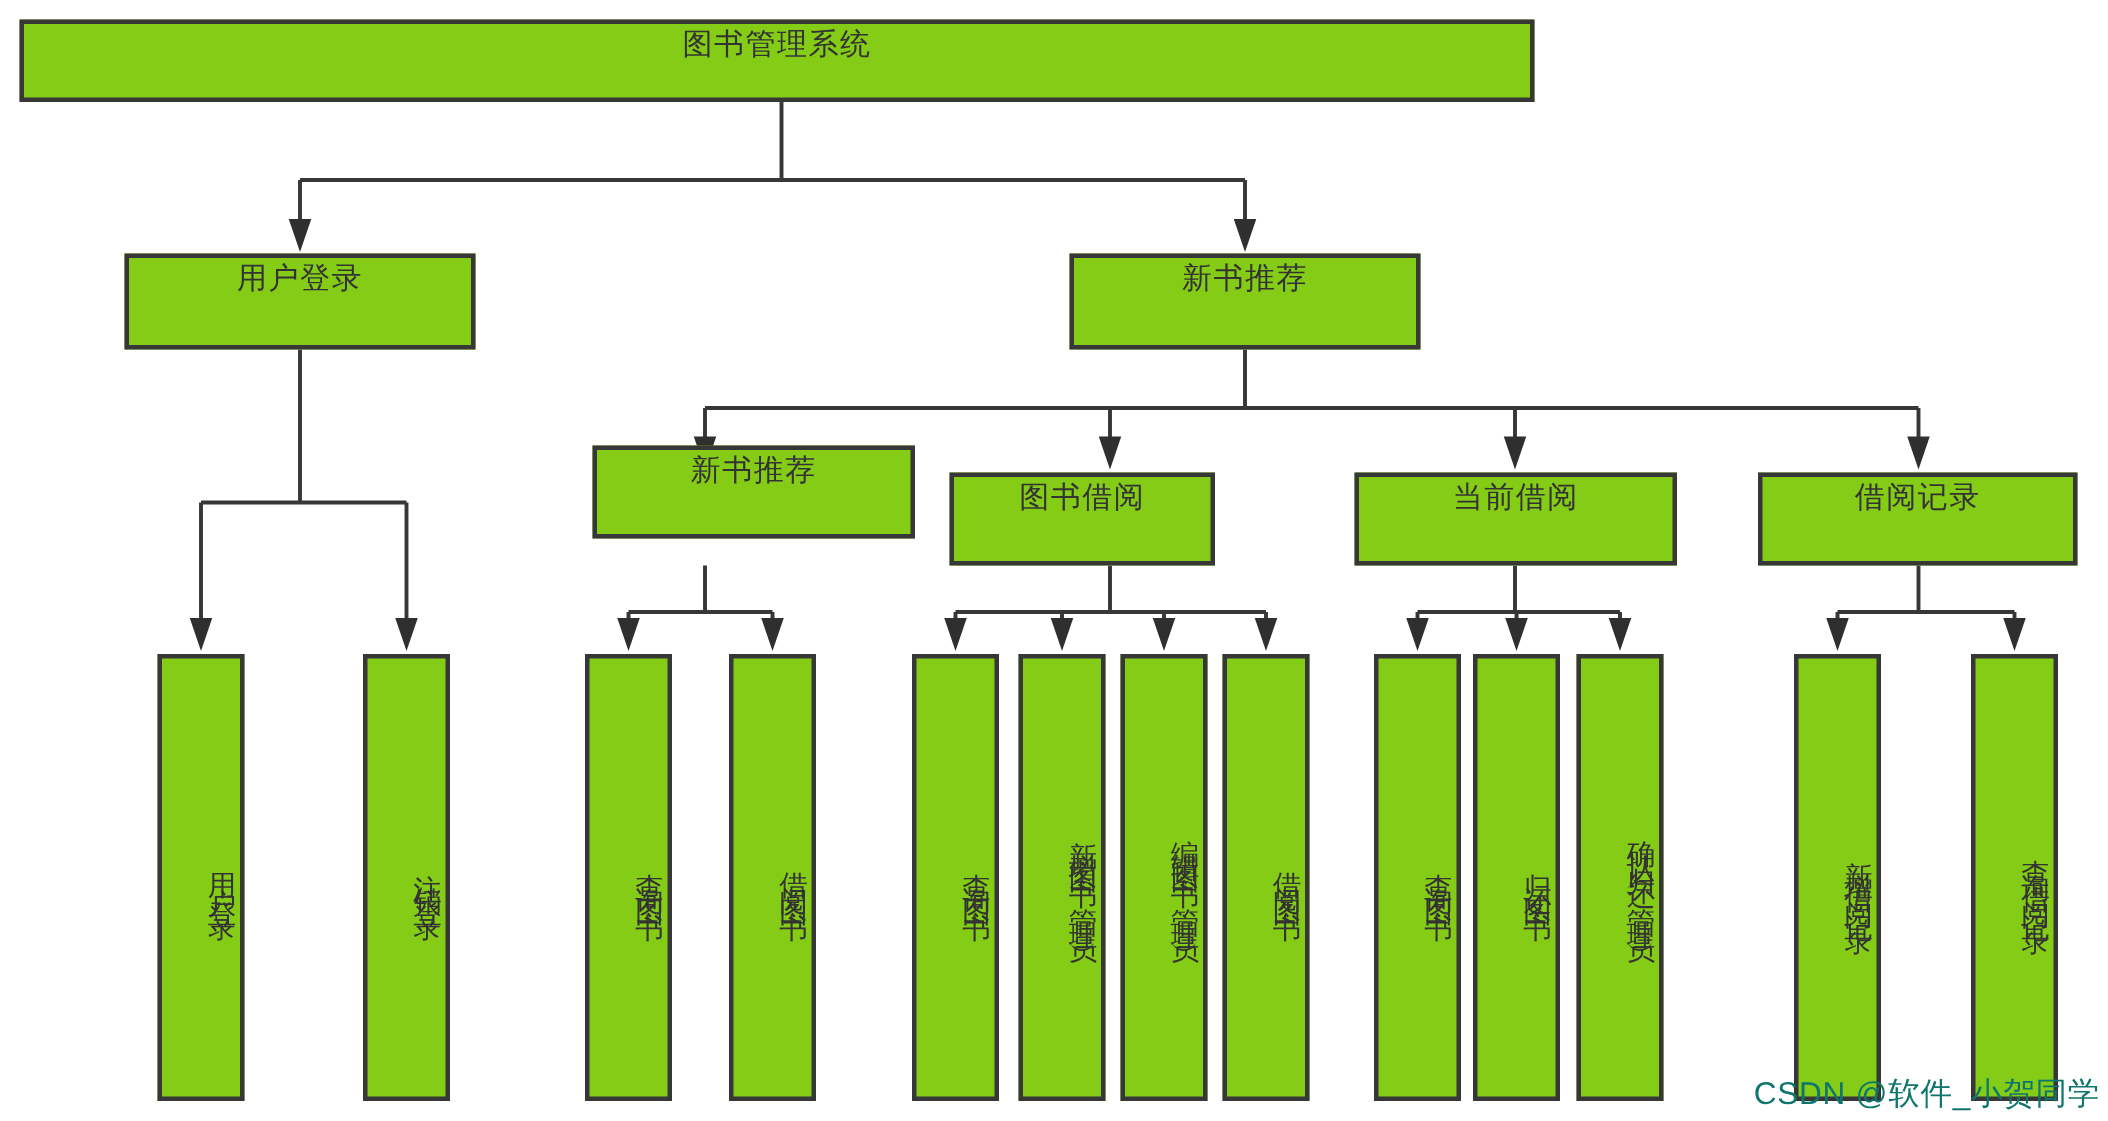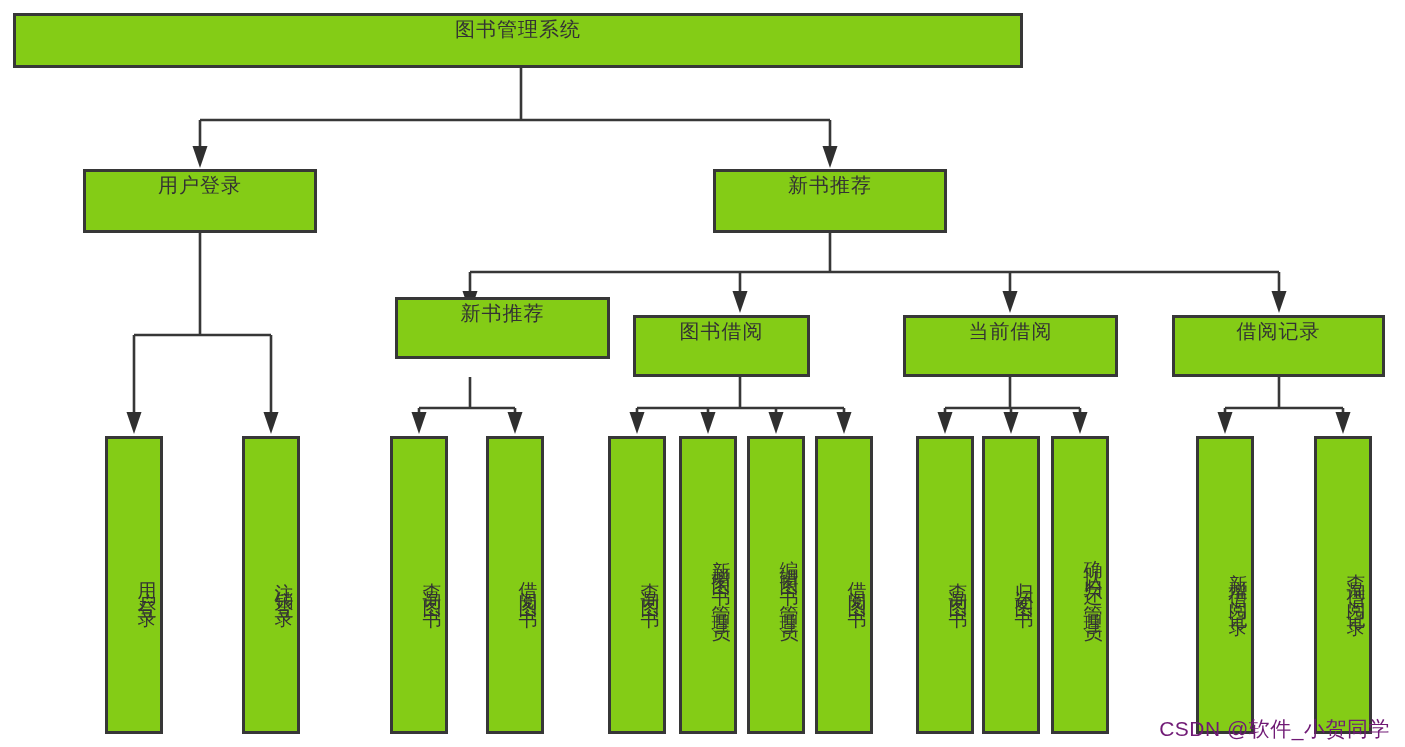--- a/index.html
+++ b/index.html
@@ -34,25 +34,25 @@
   .vbox {
     writing-mode: vertical-rl;
     text-orientation: mixed;
     font-size: 19px;
     letter-spacing: 9px;
     white-space: normal;
   }
   .vbox span { display: inline-block; }
   .watermark {
     position: absolute;
-    right: 15px;
+    right: 5px;
     bottom: 4px;
     font-size: 21px;
     letter-spacing: 0.5px;
-    color: #701a75;
+    color: #0f766e;
     z-index: 5;
     text-align: right;
   }
 </style>
 </head>
 <body>
 
 <div class="stage">
 
   <svg class="wires" viewBox="0 0 1405 747" aria-hidden="true">

